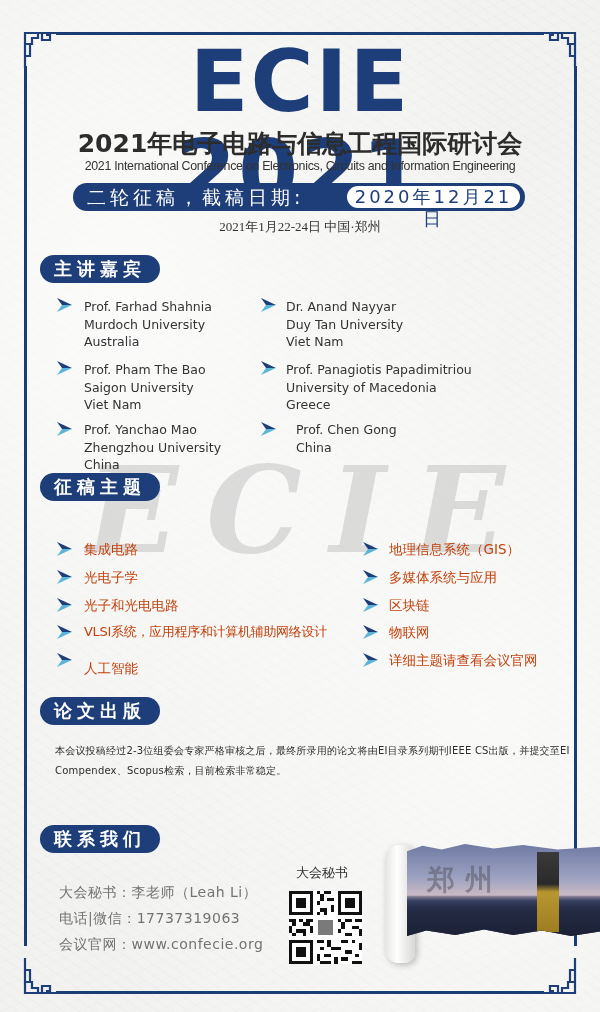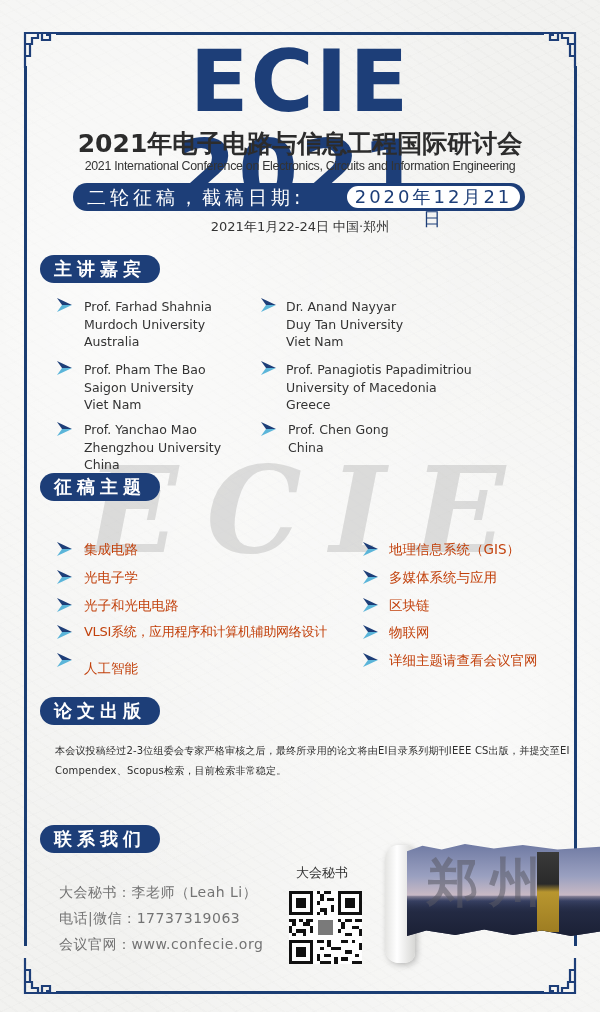--- a/index.html
+++ b/index.html
@@ -49,21 +49,21 @@
     position: absolute; left: 14px; top: 2px; font-size: 19px; color: #fff;
     letter-spacing: 4px; line-height: 24px;
   }
   .deadline-date {
     position: absolute; right: 5px; top: 3px; height: 22px; width: 173px;
     background: #fff; border-radius: 11px;
     font-size: 18px; line-height: 22px; color: #1d3e78; text-align: center; letter-spacing: 3px;
   }
   .dates-loc {
     position: absolute; left: 100px; top: 218px; width: 400px; text-align: center;
-    font-size: 13px; color: #333;
+    font-size: 13px; color: #333; font-family: Liberation Serif, serif;
   }
   .pill {
     position: absolute; height: 28px; width: 120px; background: #1d3e78;
     border-radius: 14px; color: #fff; font-weight: bold; font-size: 18px;
     line-height: 28px; text-align: center; letter-spacing: 5px;
   }
   .arrow { position: absolute; width: 16px; height: 16px; }
   .speaker { position: absolute; font-size: 12.5px; line-height: 17.5px; color: #333; }
   .topic { position: absolute; font-size: 13.5px; line-height: 18px; color: #c2410c; }
   .pub-text {
@@ -83,22 +83,22 @@
   }
   .photo-tower {
     position: absolute; left: 130px; top: 8px; width: 22px; height: 80px;
     background: linear-gradient(180deg, #3a3a3a 0%, #2a2a2a 40%, #b8962f 50%, #9e7d22 100%);
   }
   .photo-city {
     position: absolute; left: 0; bottom: 0; width: 100%; height: 40px;
     background: linear-gradient(180deg, rgba(20,25,45,0.2), #232a43 40%, #1b2035);
   }
   .photo-text {
-    position: absolute; left: 20px; top: 4px; font-family: Liberation Serif, serif; font-weight: bold;
-    font-size: 52px; color: rgba(90,90,100,0.55); letter-spacing: 10px;
+    position: absolute; left: 20px; top: 17px; font-family: Liberation Serif, serif; font-weight: bold;
+    font-size: 28px; color: rgba(90,90,100,0.55); letter-spacing: 10px;
   }
   .curl {
     position: absolute; left: 385px; top: 845px; width: 30px; height: 118px;
     background: linear-gradient(90deg, #e4e4e2, #ffffff 40%, #d7d7d5);
     border-radius: 14px 10px 10px 14px;
     box-shadow: 2px 2px 6px rgba(0,0,0,0.25);
   }
 </style>
 </head>
 <body>
@@ -184,21 +184,21 @@
 <div class="speaker" style="left:84px; top:421px;">
   <div>Prof. Yanchao Mao</div>
   <div>Zhengzhou University</div>
   <div>China</div>
 </div>
 
 <svg class="arrow" style="left:260px; top:421px;" viewBox="0 0 16 16">
     <path d="M1 1 L16 8 L6 8 Z" fill="#1d3e78"></path>
     <path d="M6 8 L16 8 L1 15 Z" fill="#5bb5d9"></path>
   </svg>
-<div class="speaker" style="left:288px; top:421px;">
+<div class="speaker" style="left:296px; top:421px;">
   <div>Prof. Chen Gong</div>
   <div>China</div>
 </div>
 
 <div class="pill" style="left:40px; top:473px;">征稿主题</div>
 
 <svg class="arrow" style="left:56px; top:541px;" viewBox="0 0 16 16">
     <path d="M1 1 L16 8 L6 8 Z" fill="#1d3e78"></path>
     <path d="M6 8 L16 8 L1 15 Z" fill="#5bb5d9"></path>
   </svg>

